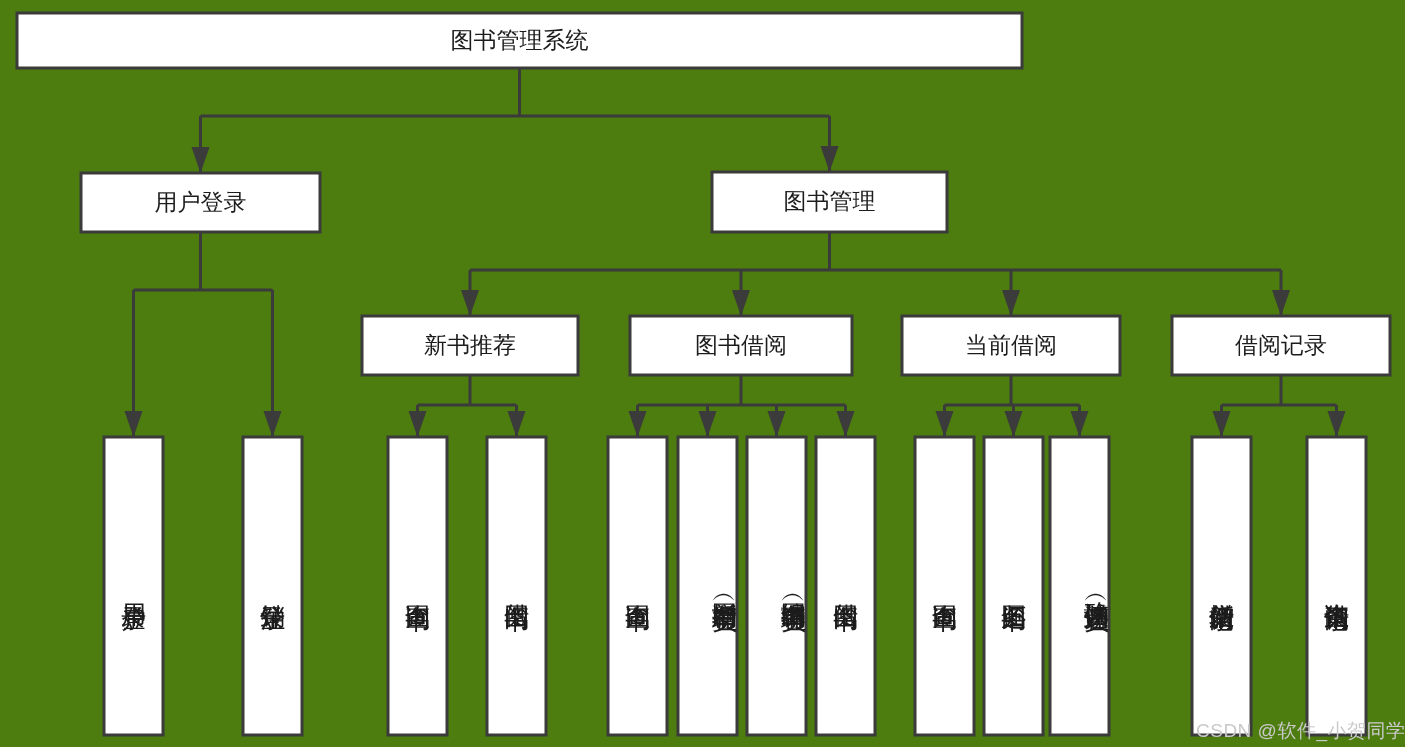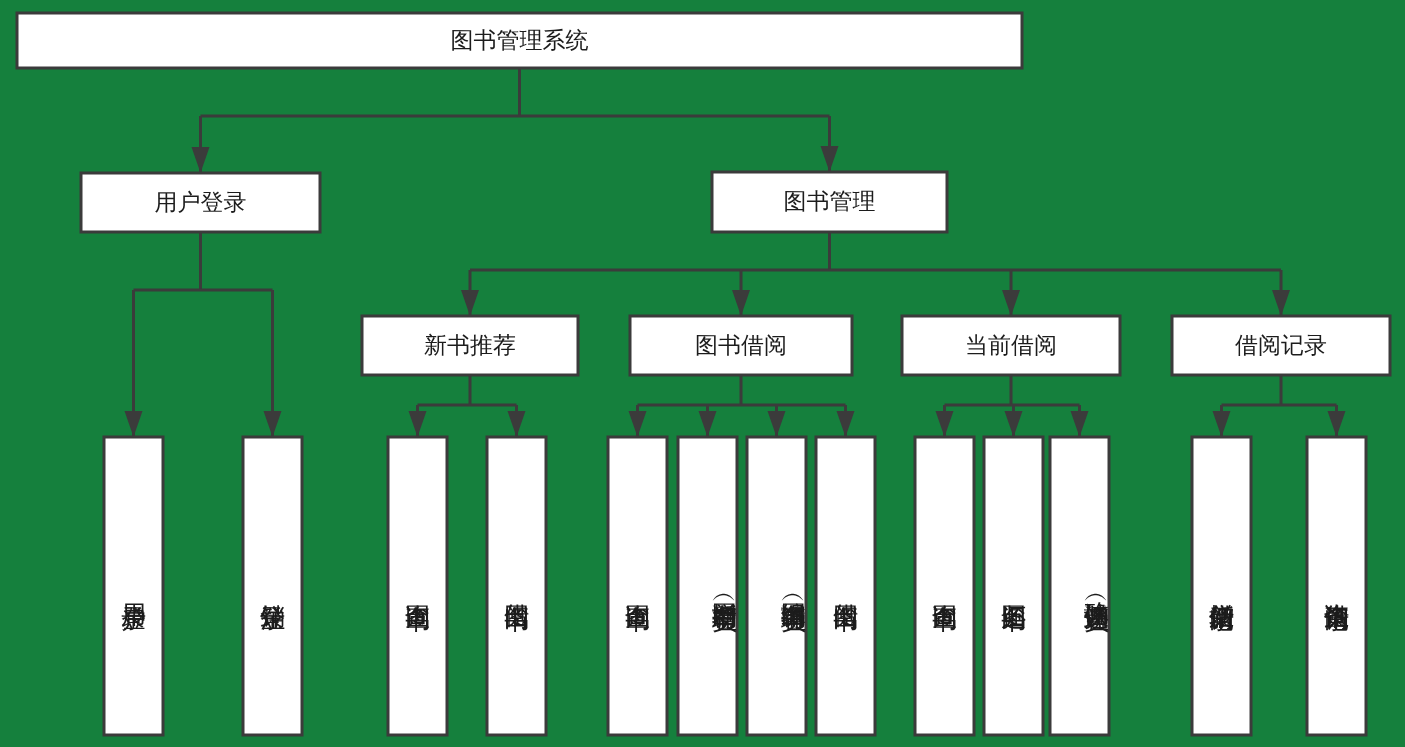--- a/index.html
+++ b/index.html
@@ -1,21 +1,21 @@
 <!DOCTYPE html>
 <html><head>
 <meta charset="utf-8">
 <title>图书管理系统功能结构图</title>
 <style>
   html,body{margin:0;padding:0;background:#ffffff;}
   body{
     font-family:"Liberation Sans","DejaVu Sans",sans-serif;
     width:1405px;height:747px;overflow:hidden;
   }
-  #diagram-root{position:relative;width:1405px;height:747px;background:#15803d;}
+  #diagram-root{position:relative;width:1405px;height:747px;background:#4d7c0f;}
   svg#tree-svg{position:absolute;left:0;top:0;width:1405px;height:747px;display:block;}
   .node-box{fill:#ffffff;stroke:#3b3b3b;stroke-width:3;}
   .link-line{stroke:#3b3b3b;stroke-width:3;fill:none;stroke-linecap:butt;}
   .arrow-head{fill:#3b3b3b;stroke:none;}
   .node-label{
     font-family:"Liberation Sans","DejaVu Sans",sans-serif;
     fill:#1c1c1c;font-size:23px;text-anchor:middle;dominant-baseline:middle;
   }
   
   .vlabel{
@@ -147,14 +147,15 @@
       <div class="vlabel" style="left: 678px; top: 447px; width: 59px; height: 278px;">新增图书（管理员）</div>
       <div class="vlabel" style="left: 747px; top: 447px; width: 59px; height: 278px;">编辑图书（管理员）</div>
       <div class="vlabel center" style="left: 816px; top: 447px; width: 59px; height: 278px;">借阅图书</div>
       <div class="vlabel center" style="left: 915px; top: 447px; width: 59px; height: 278px;">查询图书</div>
       <div class="vlabel center" style="left: 984px; top: 447px; width: 59px; height: 278px;">归还图书</div>
       <div class="vlabel" style="left: 1050px; top: 447px; width: 59px; height: 278px;">确认归还（管理员）</div>
       <div class="vlabel center" style="left: 1192px; top: 447px; width: 59px; height: 278px;">新增借阅记录</div>
       <div class="vlabel center" style="left: 1307px; top: 447px; width: 59px; height: 278px;">查询借阅记录</div>
     </div>
 
+  <div class="watermark" style="left: 1196px; top: 718px;">CSDN @软件_小贺同学</div>
 
 </div>
 
 </body></html>

